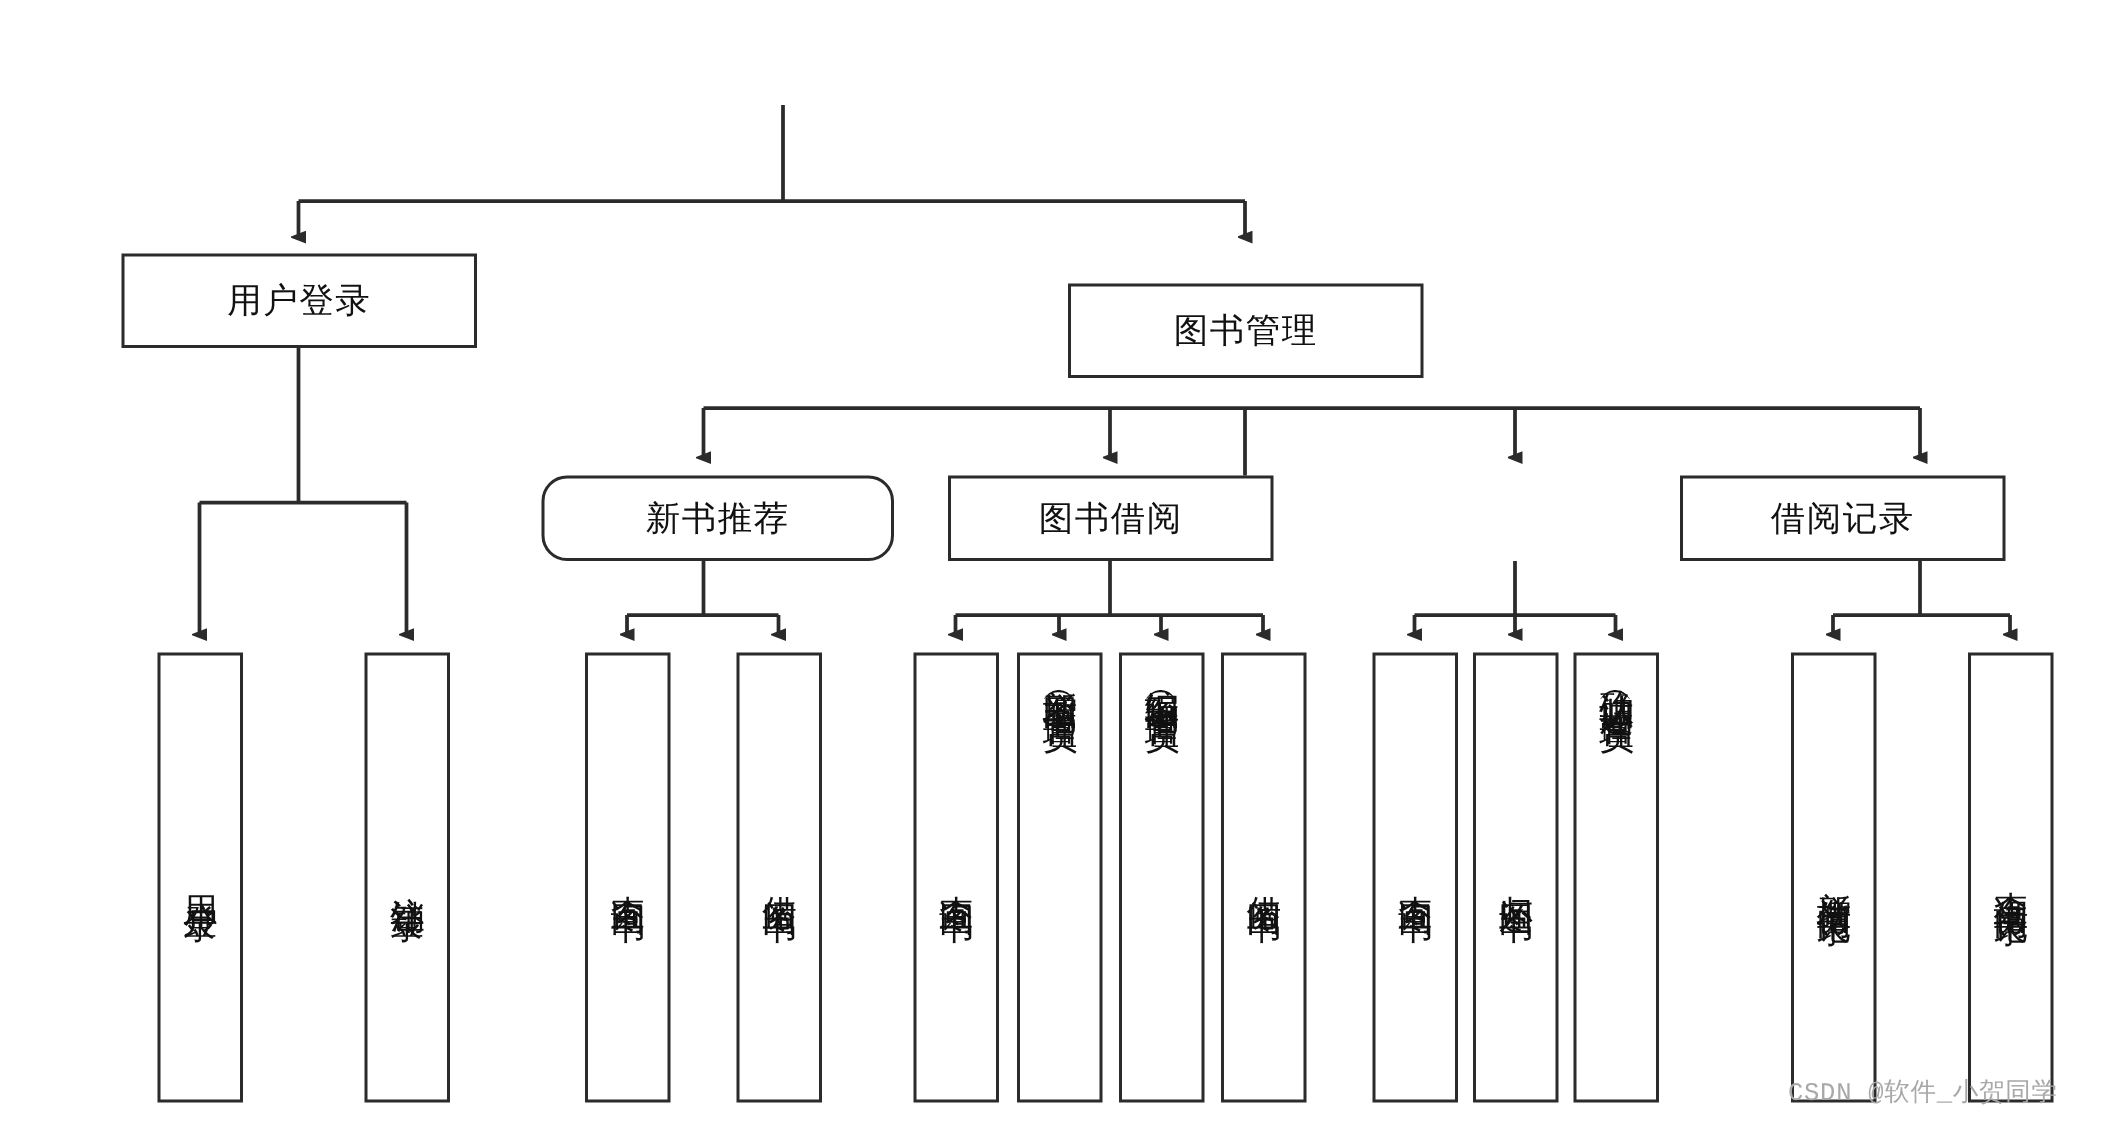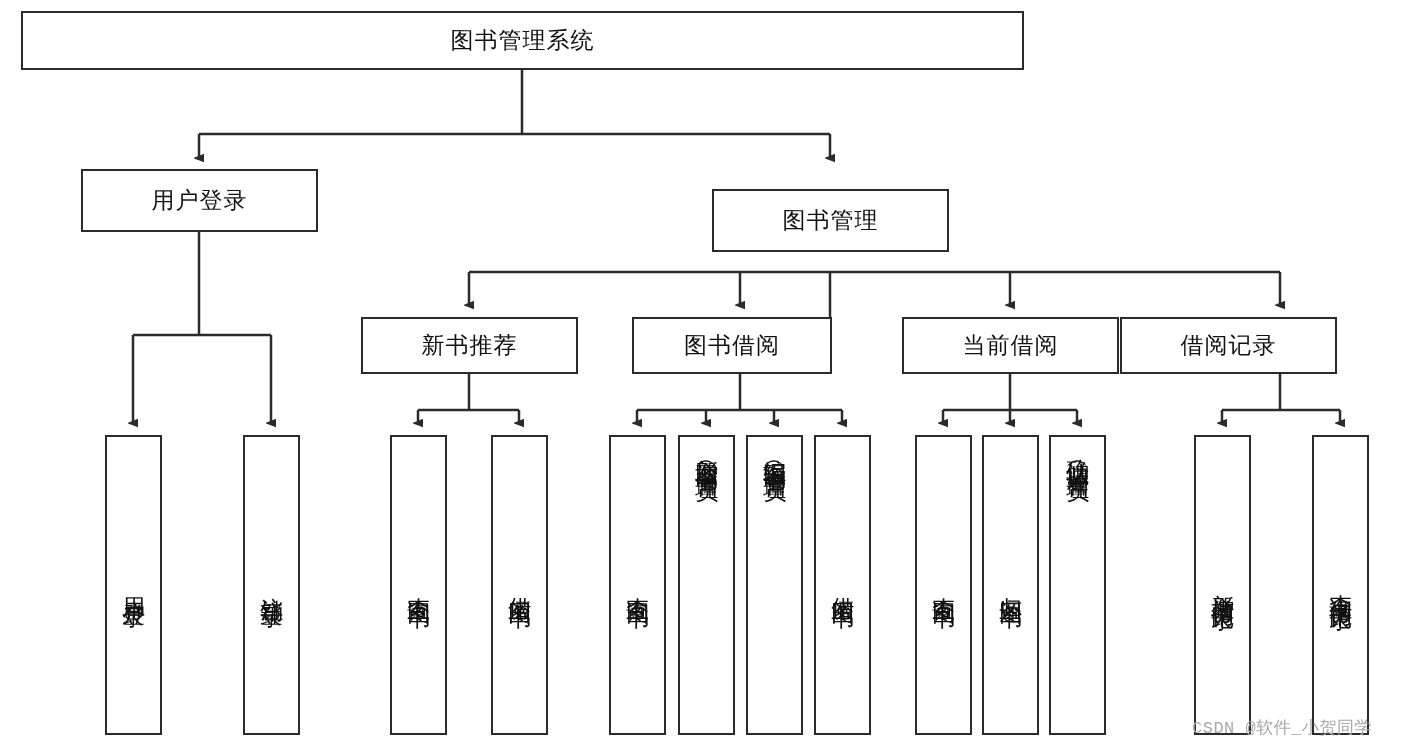--- a/index.html
+++ b/index.html
@@ -114,39 +114,33 @@
       <path d="M1010,410 L1010,423" marker-end="url(#arrow)"></path>
       <path d="M1077,410 L1077,423" marker-end="url(#arrow)"></path>
 
       <path d="M1280,374 L1280,410"></path>
       <path d="M1222,410 L1340,410"></path>
       <path d="M1222,410 L1222,423" marker-end="url(#arrow)"></path>
       <path d="M1340,410 L1340,423" marker-end="url(#arrow)"></path>
     </g>
   </svg>
 
-  <div class="node horiz" style="left:21px; top:11px; width:1003px; height:59px;">
-    <span>图书管理系统</span>
-  </div>
 
   <div class="node horiz" style="left:81px; top:169px; width:237px; height:63px;">
     <span>用户登录</span>
   </div>
   <div class="node horiz" style="left:712px; top:169px; width:237px; height:63px;margin-top:20px;">
     <span>图书管理</span>
   </div>
 
-  <div class="node horiz" style="left:361px; top:317px; width:217px; height:57px;">
+  <div class="node horiz" style="left:361px; top:317px; width:235px; height:57px;border-radius:17px;">
     <span>新书推荐</span>
   </div>
-  <div class="node horiz" style="left:632px; top:317px; width:200px; height:57px;">
+  <div class="node horiz" style="left:632px; top:317px; width:217px; height:57px;">
     <span>图书借阅</span>
-  </div>
-  <div class="node horiz" style="left:902px; top:317px; width:217px; height:57px;">
-    <span>当前借阅</span>
   </div>
   <div class="node horiz" style="left:1120px; top:317px; width:217px; height:57px;">
     <span>借阅记录</span>
   </div>
 
   <div class="node vert" style="left:105px; top:435px; width:57px; height:300px;">
     <span>用户登录</span>
   </div>
   <div class="node vert" style="left:243px; top:435px; width:57px; height:300px;">
     <span>注销登录</span>

